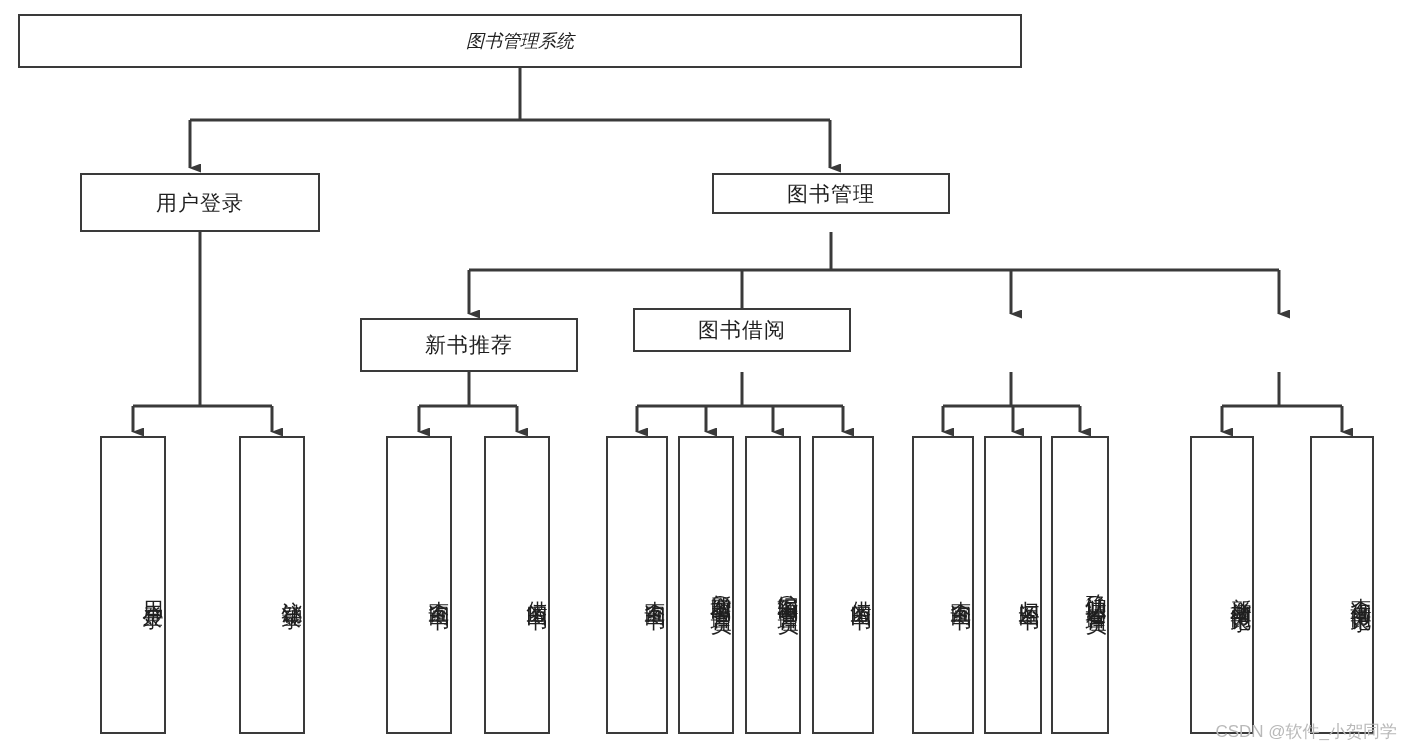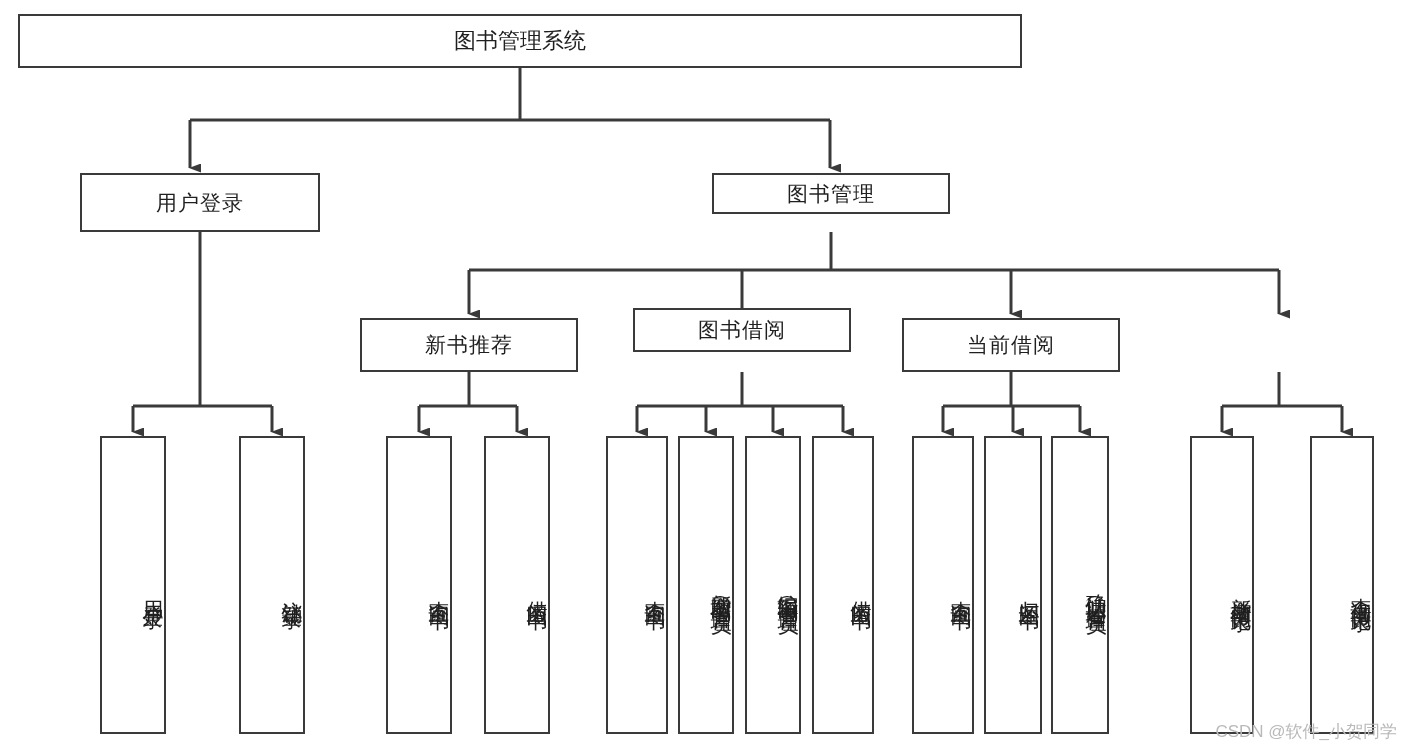--- a/index.html
+++ b/index.html
@@ -33,21 +33,22 @@
     align-items: center;
     justify-content: center;
     color: #1f1f1f;
     z-index: 3;
   }
   .node-h {
     font-size: 21px;
     letter-spacing: 1px;
   }
   .node-root {
-    font-size: 22px;
+    font-size: 18px;
+    font-style: italic;
   }
   .node-v {
     writing-mode: vertical-rl;
     text-orientation: upright;
     font-size: 21px;
     letter-spacing: 3px;
     line-height: 1.05;
     padding-top: 10px;
     align-items: flex-start;
     justify-content: center;
@@ -132,23 +133,20 @@
   <div class="node node-h" style="left: 712px; top: 173px; width: 238px; height: 41px;">
     <span>图书管理</span>
   </div>
 
   <div class="node node-h" style="left: 360px; top: 318px; width: 218px; height: 54px;">
     <span>新书推荐</span>
   </div>
   <div class="node node-h" style="left: 633px; top: 308px; width: 218px; height: 44px;">
     <span>图书借阅</span>
   </div>
-  <div class="node node-h" style="left: 902px; top: 318px; width: 218px; height: 54px;">
-    <span>当前借阅</span>
-  </div>
 
   <div class="node node-v" style="left: 100px; top: 436px; width: 66px; height: 298px;">
     <span class="vlabel">用户登录</span>
   </div>
   <div class="node node-v" style="left: 239px; top: 436px; width: 66px; height: 298px;">
     <span class="vlabel">注销登录</span>
   </div>
   <div class="node node-v" style="left: 386px; top: 436px; width: 66px; height: 298px;">
     <span class="vlabel">查询图书</span>
   </div>

